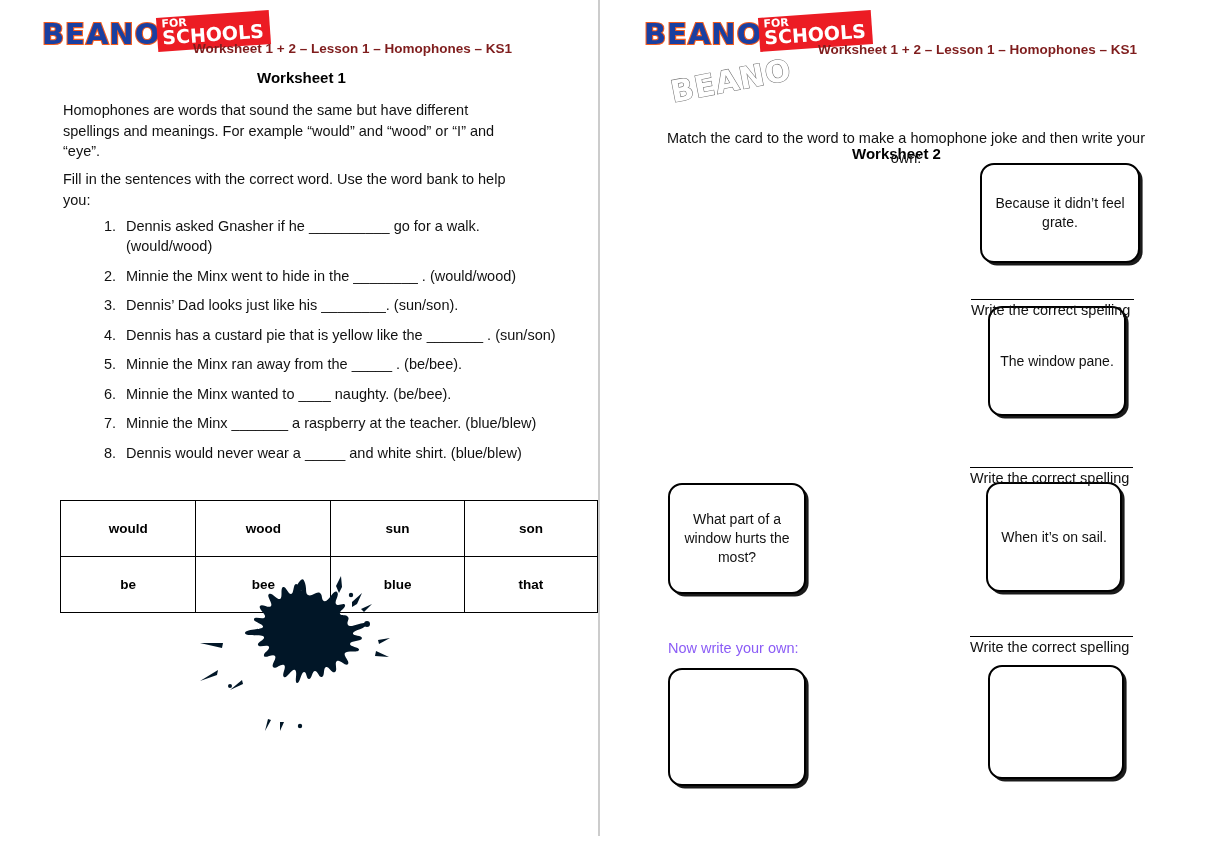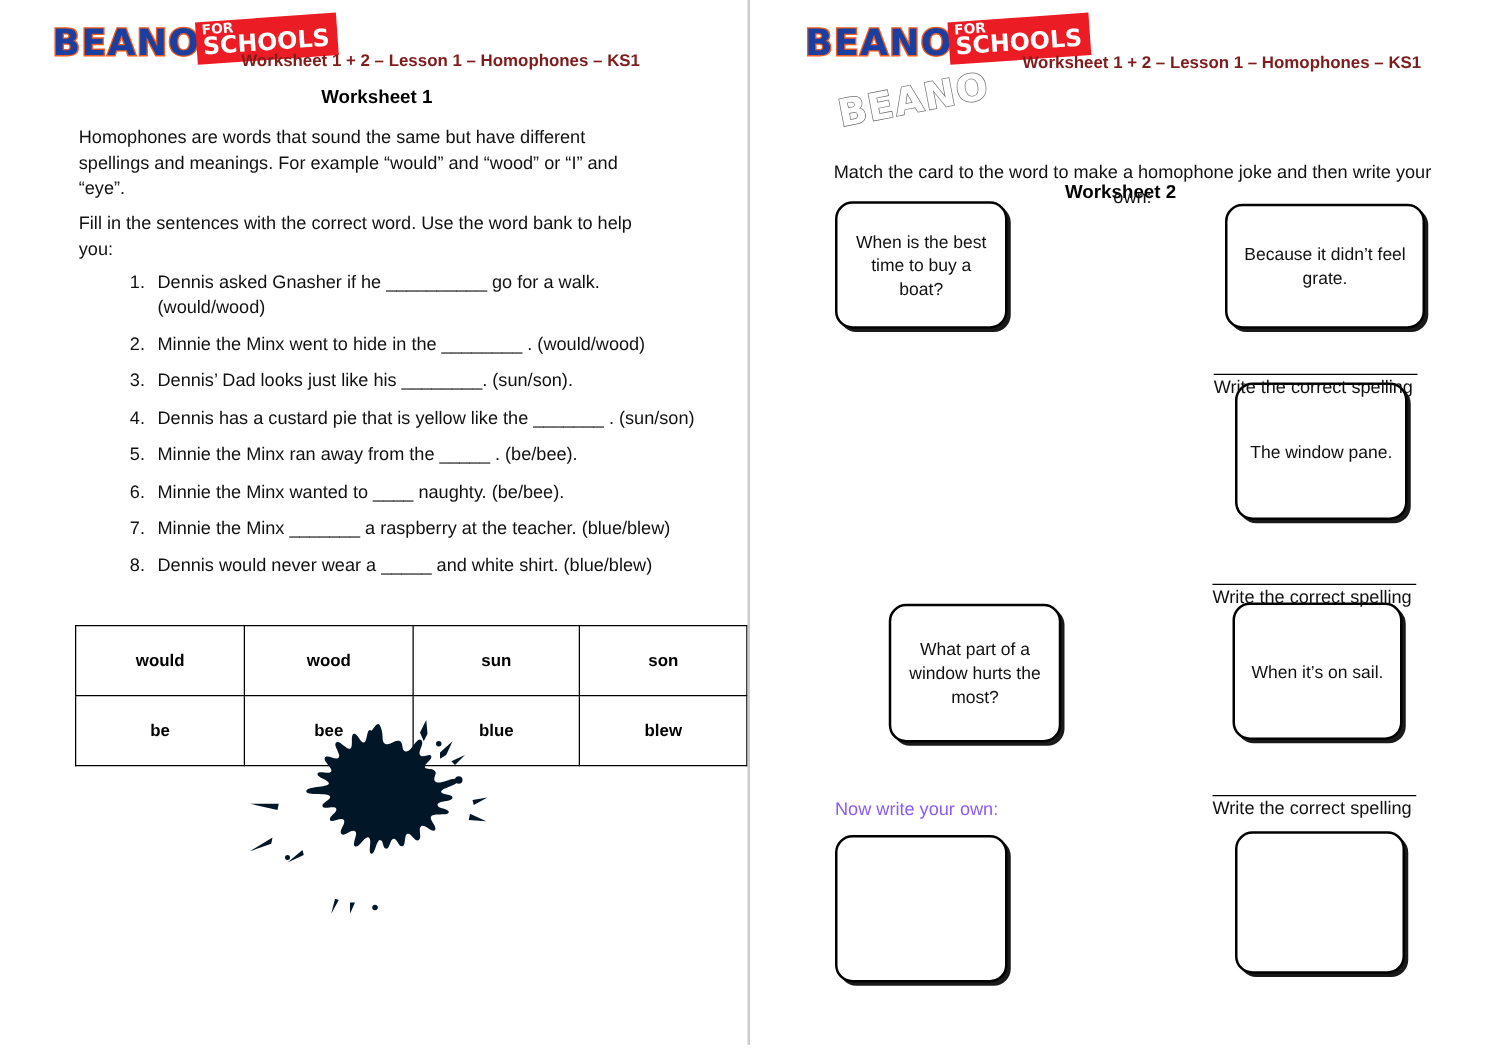--- a/index.html
+++ b/index.html
@@ -198,21 +198,21 @@
         <tr>
       <td>would</td>
       <td>wood</td>
       <td>sun</td>
       <td>son</td>
     </tr>
     <tr>
       <td>be</td>
       <td>bee</td>
       <td>blue</td>
-      <td>blew</td>
+      <td>that</td>
     </tr>
   </tbody>
     </table>
 
   <svg class="splat" style="left:200px;top:576px;" width="190" height="155" viewBox="0 0 190 155">
     <path id="splat-path" fill="#011627" d="
       M95 12
       c6 -9 8 -12 10 -5 c2 6 0 10 3 12 c4 2 8 -4 12 -2 c3 2 1 7 4 8
       c5 2 9 -12 13 -9 c3 3 -3 9 -1 12 c2 3 8 -2 9 1 c1 3 -6 6 -5 9
       c1 2 6 0 8 3 c2 2 -2 5 0 8 c3 4 16 -5 18 -1 c2 4 -12 6 -13 9
@@ -260,22 +260,21 @@
   </div>
 
   <div class="header-line" style="left:218px;top:42px;">Worksheet 1 + 2 – Lesson 1 – Homophones – KS1</div>
 
   <div class="beano-outline" style="left:70px;top:66px;">BEANO</div>
 
   <div class="ws-title" style="left:252px;top:97px;margin-top:48px;">Worksheet 2</div>
 
   <div class="instruction" style="left:58px;top:128px;width:496px;">Match the card to the word to make a homophone joke and then write your own:</div>
 
-  <div class="card" style="left:68px;top:161px;width:138px;height:102px;">When is the best time to buy a boat?</div>
-  <div class="card" style="left:68px;top:483px;width:138px;height:111px;margin-left:43px;">What part of a window hurts the most?</div>
+  <div class="card" style="left:68px;top:483px;width:138px;height:111px;">What part of a window hurts the most?</div>
 
   <div class="card" style="left:380px;top:163px;width:160px;height:100px;">Because it didn’t feel grate.</div>
   <div class="card" style="left:388px;top:306px;width:138px;height:110px;">The window pane.</div>
   <div class="card" style="left:386px;top:482px;width:136px;height:110px;">When it’s on sail.</div>
 
   <div class="spell-label" style="left:371px;top:272px;">Write the correct spelling</div>
   <div class="spell-rule" style="left:371px;top:299px;width:163px;"></div>
 
   <div class="spell-label" style="left:370px;top:440px;">Write the correct spelling</div>
   <div class="spell-rule" style="left:370px;top:467px;width:163px;"></div>

